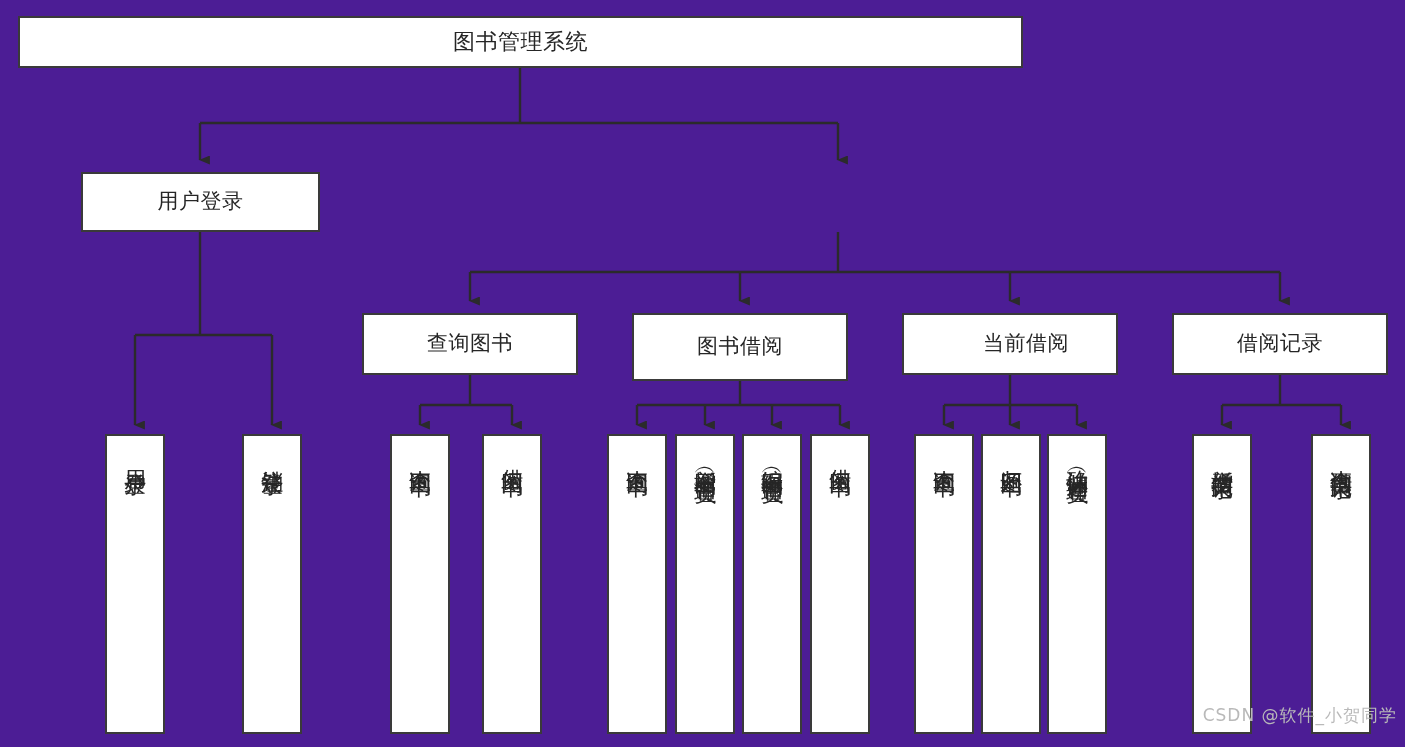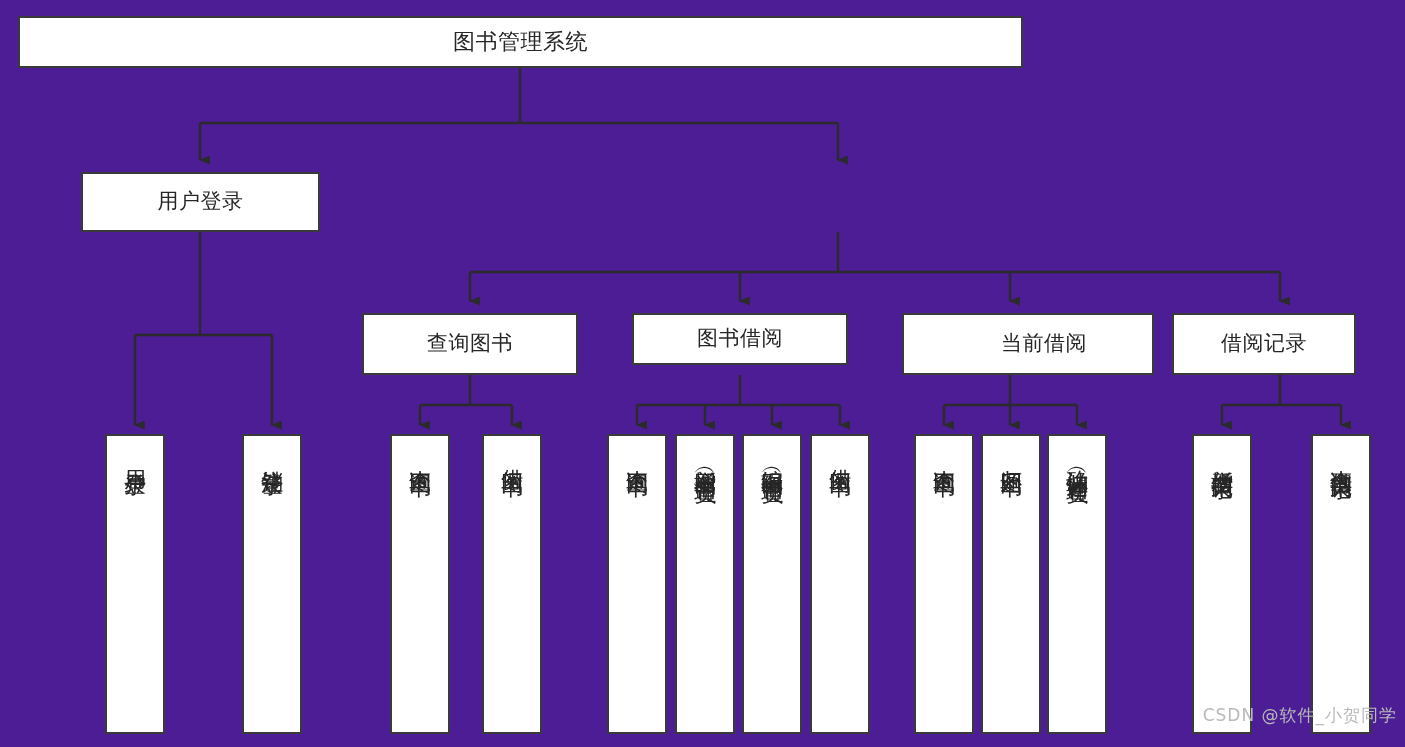--- a/index.html
+++ b/index.html
@@ -127,27 +127,27 @@
     <span class="label">图书管理系统</span>
   </div>
 
   <div class="node h" style="left:81px; top:172px; width:239px; height:60px;">
     <span class="label">用户登录</span>
   </div>
 
   <div class="node h" style="left:362px; top:313px; width:216px; height:62px;">
     <span class="label">查询图书</span>
   </div>
-  <div class="node h" style="left:632px; top:313px; width:216px; height:52px;">
+  <div class="node h" style="left:632px; top:313px; width:216px; height:68px;">
     <span class="label">图书借阅</span>
   </div>
-  <div class="node h" style="left:902px; top:313px; width:252px; height:62px;padding-left:32px;">
+  <div class="node h" style="left:902px; top:313px; width:216px; height:62px;padding-left:32px;">
     <span class="label">当前借阅</span>
   </div>
-  <div class="node h" style="left:1172px; top:313px; width:184px; height:62px;">
+  <div class="node h" style="left:1172px; top:313px; width:216px; height:62px;">
     <span class="label">借阅记录</span>
   </div>
 
   <div class="node v" style="left:105px; top:434px; width:60px; height:300px;">
     <span class="label">用户登录</span>
   </div>
   <div class="node v" style="left:242px; top:434px; width:60px; height:300px;">
     <span class="label">注销登录</span>
   </div>
 

